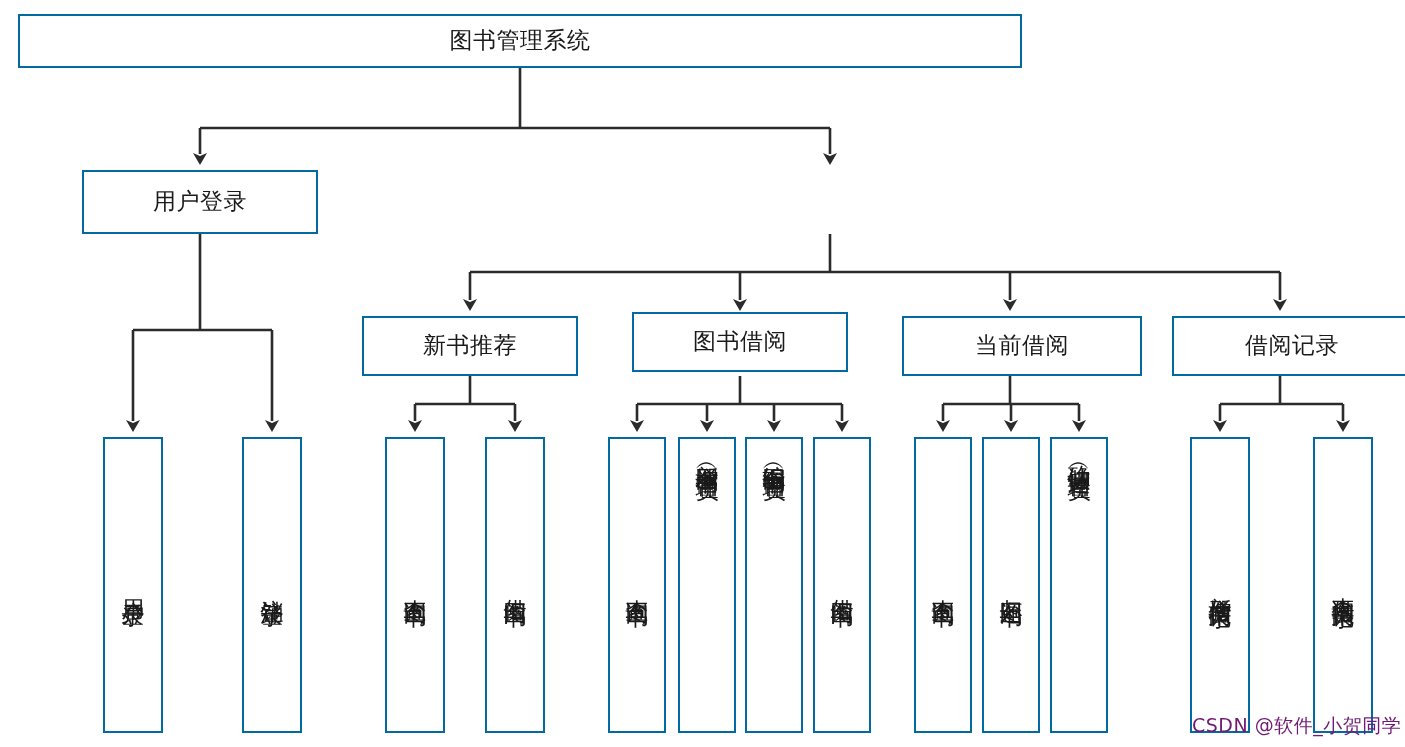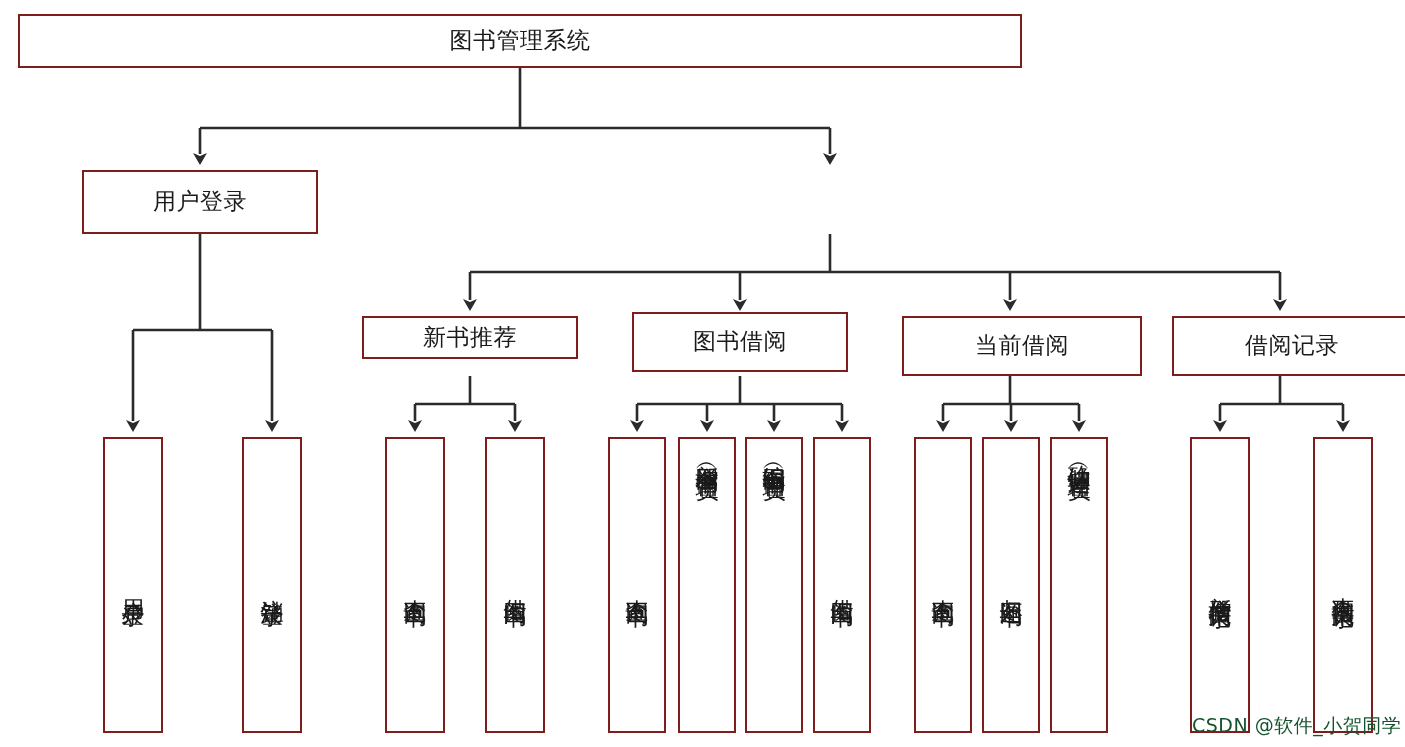--- a/index.html
+++ b/index.html
@@ -19,21 +19,21 @@
     position: absolute;
     left: 0;
     top: 0;
     width: 1405px;
     height: 747px;
     pointer-events: none;
   }
   .node {
     position: absolute;
     box-sizing: border-box;
-    border: 2px solid #7f1d1d;
+    border: 2px solid #0369a1;
     background: #ffffff;
     display: flex;
     align-items: center;
     justify-content: center;
     color: #1a1a1a;
   }
   .node .lbl {
     display: block;
     text-align: center;
     line-height: 1.18;
@@ -61,21 +61,21 @@
     white-space: nowrap;
   }
   
   .node.vert.mid {
     align-items: center;
     padding-top: 0;
   }
   .watermark {
     position: absolute;
     font-size: 19px;
-    color: #14532d;
+    color: #701a75;
     white-space: nowrap;
     letter-spacing: 0.5px;
   }
 </style>
 </head>
 <body>
 
 <div id="canvas">
 
   <svg id="wires" viewBox="0 0 1405 747" xmlns="http://www.w3.org/2000/svg">
@@ -129,21 +129,21 @@
   </svg>
 
   <div class="node horiz root" style="left: 18px; top: 14px; width: 1004px; height: 54px;">
     <span class="lbl">图书管理系统</span>
   </div>
 
   <div class="node horiz" style="left: 82px; top: 170px; width: 236px; height: 64px;">
     <span class="lbl">用户登录</span>
   </div>
 
-  <div class="node horiz" style="left: 362px; top: 316px; width: 216px; height: 43px;">
+  <div class="node horiz" style="left: 362px; top: 316px; width: 216px; height: 60px;">
     <span class="lbl">新书推荐</span>
   </div>
   <div class="node horiz" style="left: 632px; top: 312px; width: 216px; height: 60px;">
     <span class="lbl">图书借阅</span>
   </div>
   <div class="node horiz" style="left: 902px; top: 316px; width: 240px; height: 60px;">
     <span class="lbl">当前借阅</span>
   </div>
   <div class="node horiz" style="left: 1172px; top: 316px; width: 240px; height: 60px;">
     <span class="lbl">借阅记录</span>

